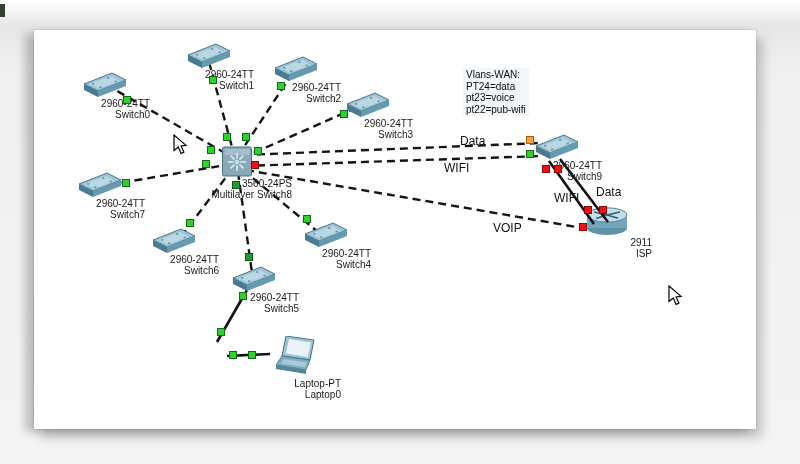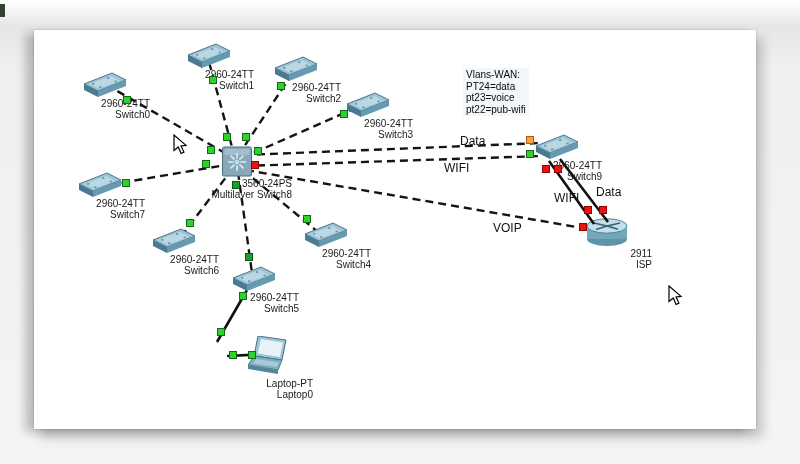--- a/index.html
+++ b/index.html
@@ -187,28 +187,28 @@
     <div class="dlabel">3560-24PS</div>
     <div class="dlabel">Multilayer Switch8</div>
   </div>
   <div class="device" style="left:512px;top:134px">
     <svg width="46" height="26">
         <use href="#sym-switch"></use>
       </svg>
     <div class="dlabel">2960-24TT</div>
     <div class="dlabel">Switch9</div>
   </div>
-  <div class="device" style="left:562px;top:216px">
+  <div class="device" style="left:562px;top:205px">
     <svg width="44" height="32">
         <use href="#sym-router"></use>
       </svg>
     <div class="dlabel">2911</div>
     <div class="dlabel">ISP</div>
   </div>
-  <div class="device" style="left:223px;top:336px">
+  <div class="device" style="left:251px;top:336px">
     <svg width="40" height="42">
         <use href="#sym-laptop"></use>
       </svg>
     <div class="dlabel">Laptop-PT</div>
     <div class="dlabel">Laptop0</div>
   </div>
 
   <svg class="layer">
     <g>
         <path class="solid" d="M549,161 L594,224"></path>

